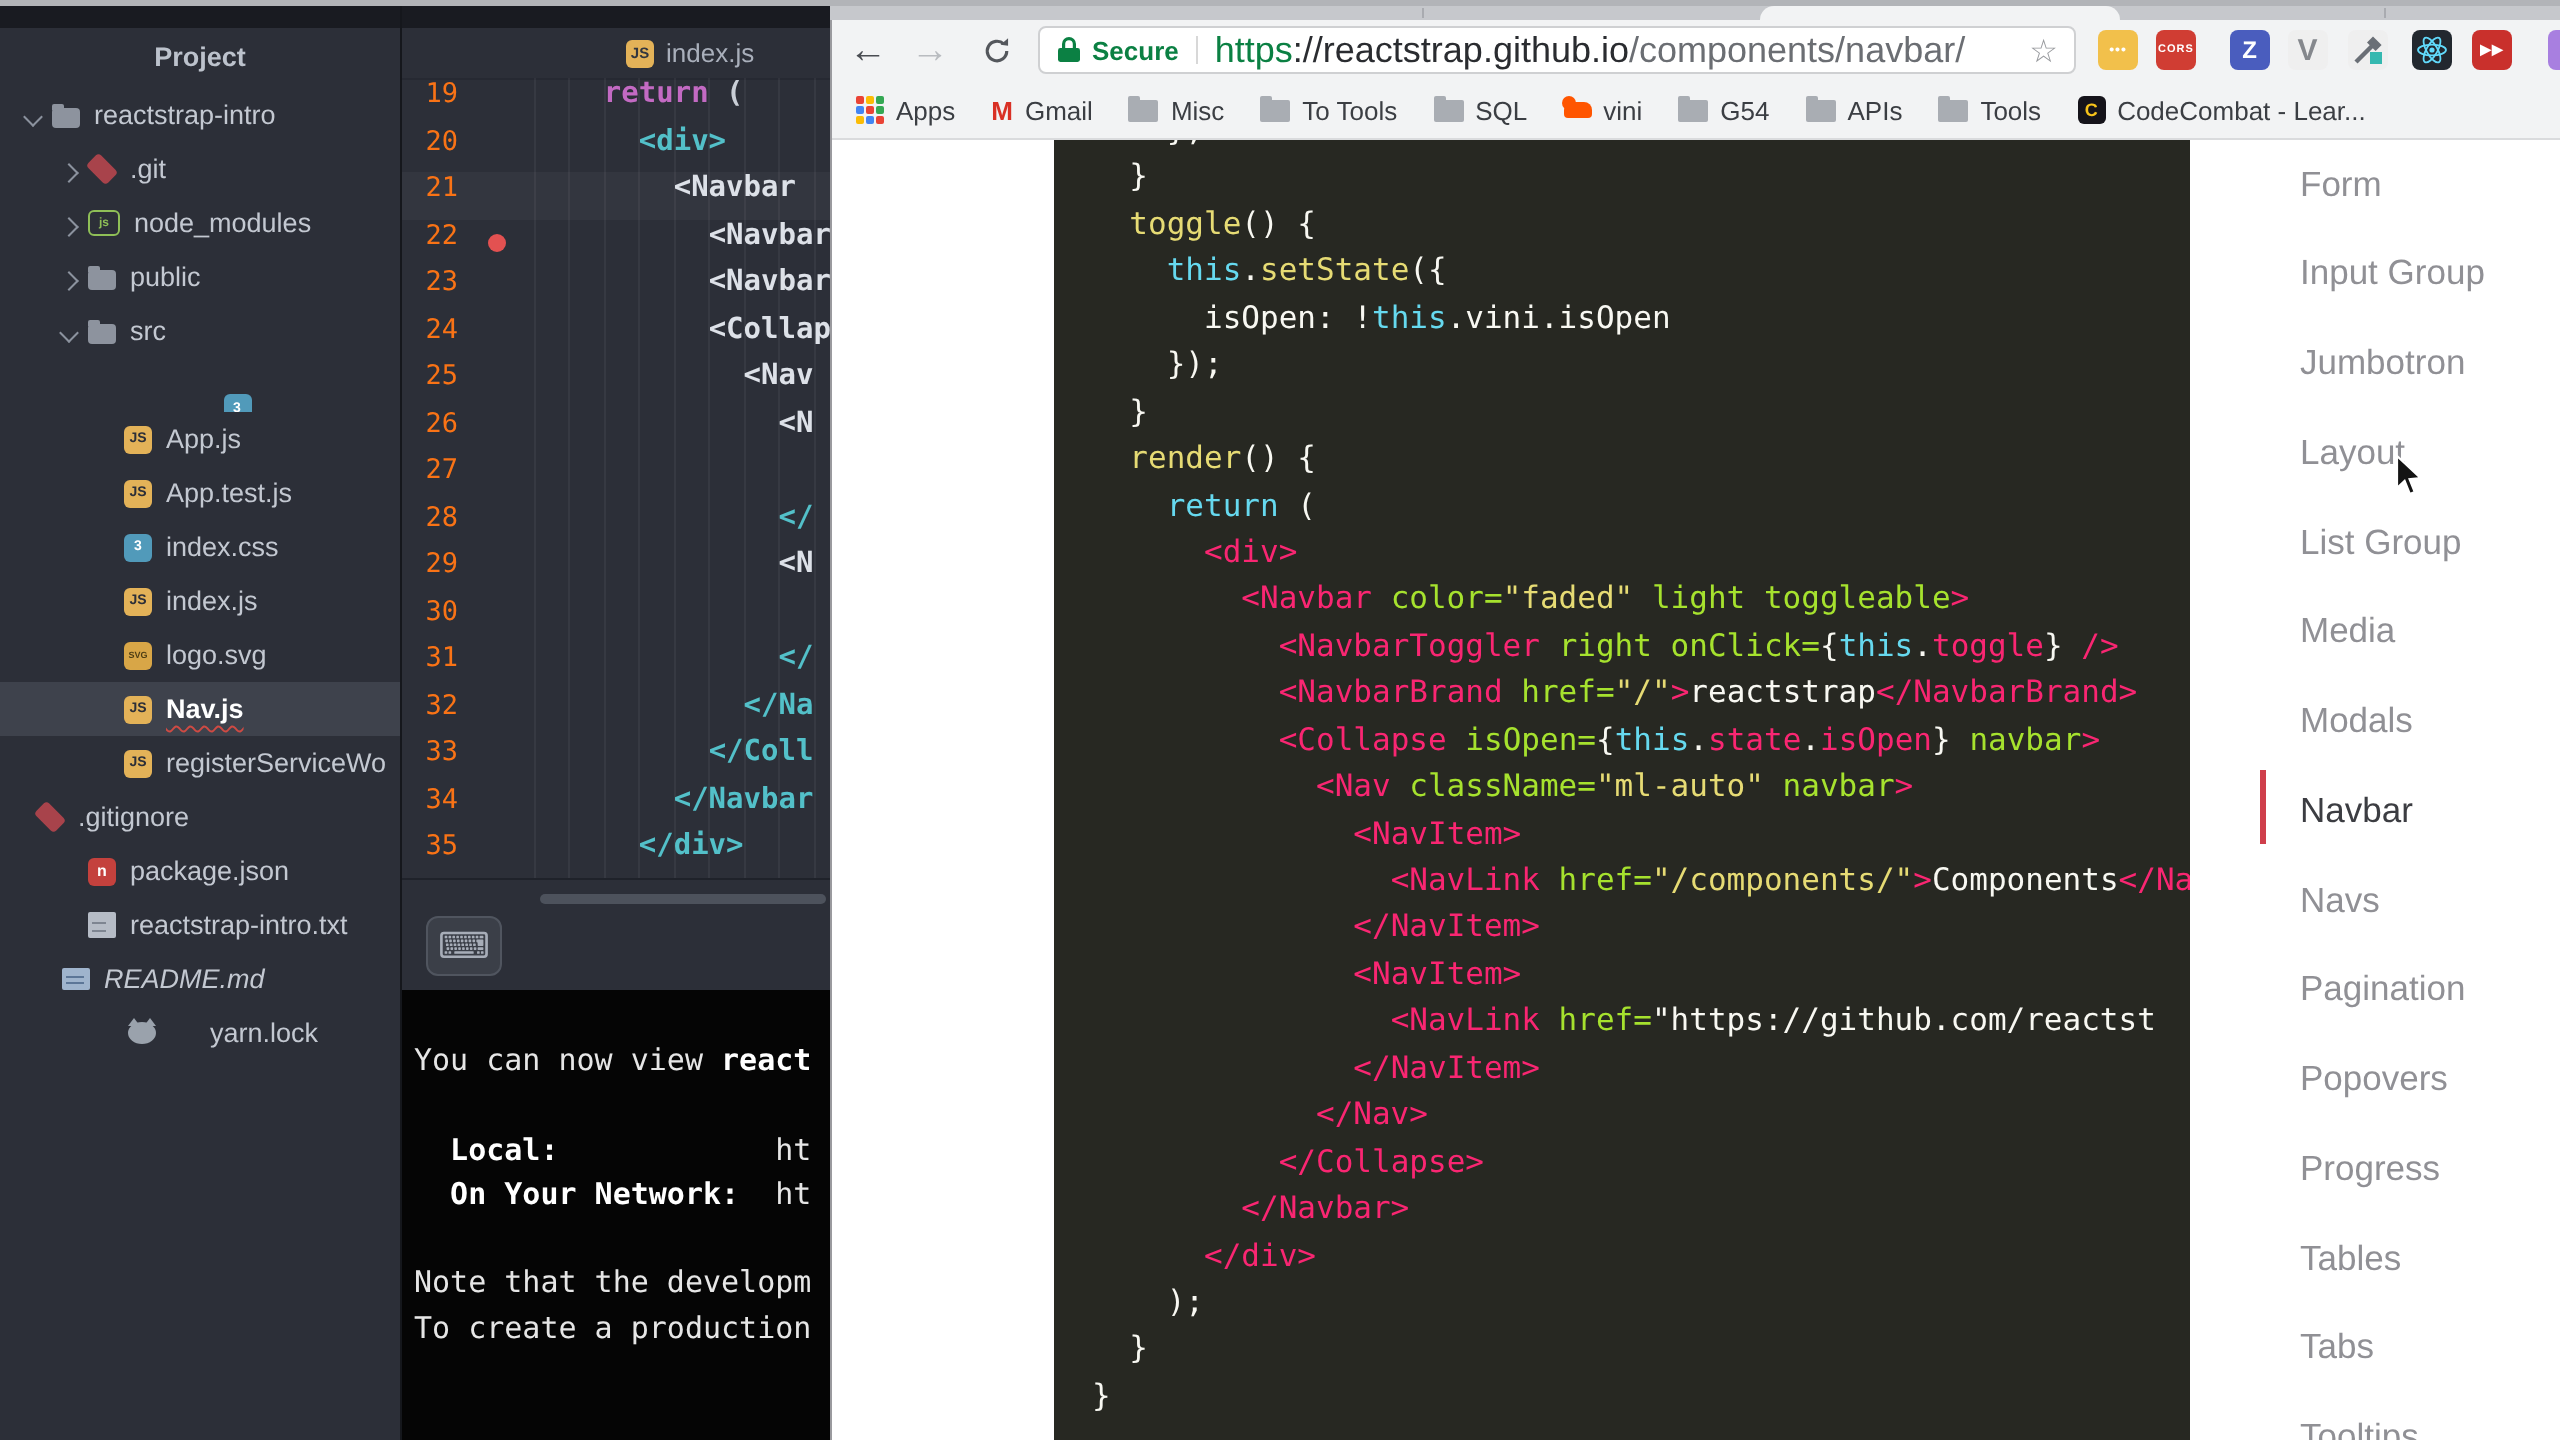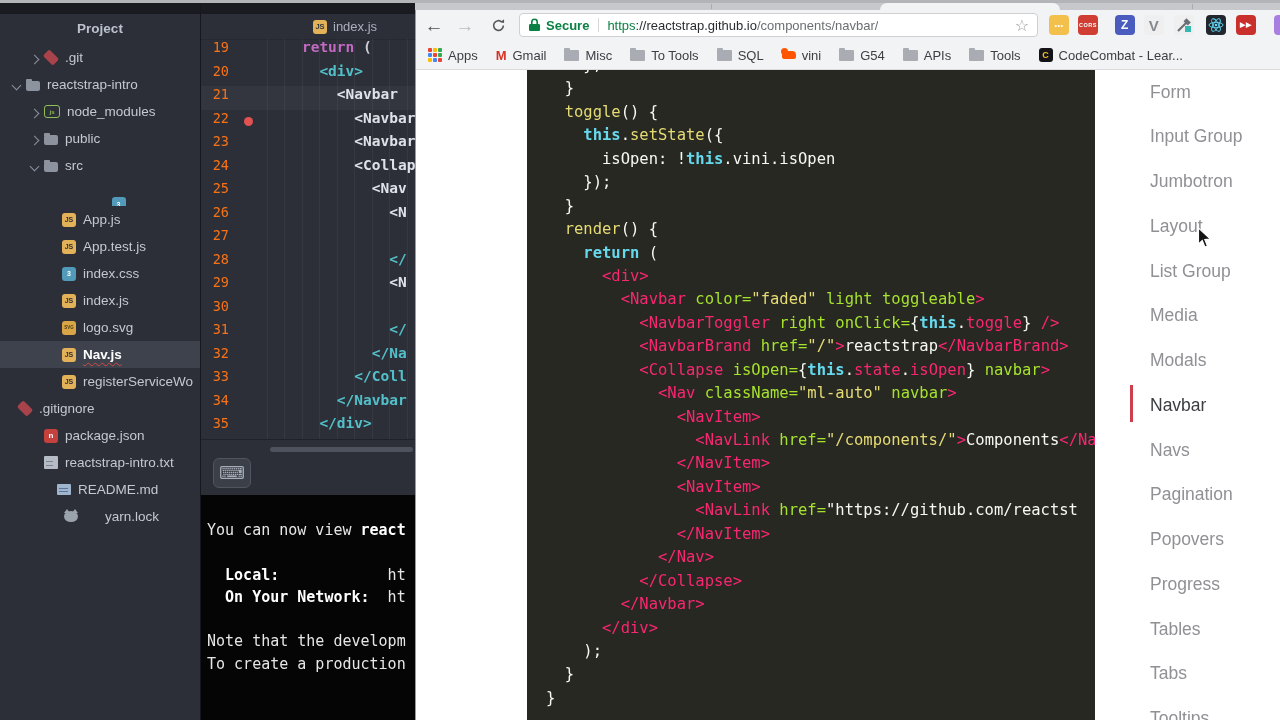--- a/index.html
+++ b/index.html
@@ -67,21 +67,21 @@
   .browser{left:415px;top:0;width:865px;height:720px;background:#fff;border-left:1px solid #9a9a9e;box-sizing:border-box;}
   .tabstrip{left:415px;top:3px;width:865px;height:7px;background:#c6c8cc;}
   .active-tab{left:880px;top:3px;width:180px;height:7px;background:#f2f3f4;border-radius:7px 7px 0 0;}
   .tabdiv{top:4px;width:1px;height:5px;background:#a9abb0;}
   .toolbar{left:416px;top:10px;width:864px;height:31px;background:#f2f3f4;}
   .navbtn{position:absolute;top:0;height:31px;line-height:31px;font-size:19px;color:#4a4d52;background:none;border:none;padding:0;text-align:center;width:24px;}
   .navbtn.fwd{color:#b9bcc0;}
   .addressbar{position:absolute;left:103px;top:3px;width:519px;height:24px;background:#fff;border:1px solid #cfd0d2;border-radius:4px;display:flex;align-items:center;box-sizing:border-box;}
   .secure-label{color:#0b8043;font-size:13px;font-weight:bold;margin-left:6px;}
   .url-sep{width:1px;height:14px;background:#d8d8d8;margin:0 8px 0 9px;}
-  .url{font-size:13px;white-space:nowrap;overflow:hidden;}
+  .url{font-size:18px;white-space:nowrap;overflow:hidden;}
   .url .scheme{color:#0b8043;}
   .url .host{color:#2a2c30;}
   .url .path{color:#6b6e73;}
   .star{position:absolute;right:8px;top:2px;font-size:16px;color:#97999d;background:none;border:none;padding:0;}
   .extrow{left:415px;top:10px;width:865px;height:31px;}
   .ext{position:absolute;top:5px;width:20px;height:20px;border-radius:4px;display:flex;align-items:center;justify-content:center;font-family:"Liberation Sans",sans-serif;border:none;padding:0;}
   .bookmarks{left:416px;top:41px;width:864px;height:29px;background:#f2f3f4;border-bottom:1px solid #dadbdd;display:flex;align-items:center;padding-left:12px;gap:18px;box-sizing:border-box;overflow:hidden;}
   .bm{display:flex;align-items:center;gap:6px;flex:0 0 auto;}
   .bmlabel{font-size:13px;color:#3b3e43;white-space:nowrap;}
   .bmicon{display:inline-flex;align-items:center;justify-content:center;}
@@ -96,49 +96,49 @@
   .apps-grid-icon i:nth-child(9){background:#ea4335;}
   .gmail-icon{color:#d93025;font:bold 13px "Liberation Sans",sans-serif;}
   .soundcloud-icon{width:14px;height:8px;background:#ff5500;border-radius:4px 4px 2px 2px;position:relative;}
   .soundcloud-icon::before{content:"";position:absolute;left:-1px;top:-3px;width:7px;height:7px;background:#ff5500;border-radius:50%;}
   .codecombat-icon{width:14px;height:14px;background:#15131a;border-radius:3px;color:#f6c21a;font:bold 9px "Liberation Sans",sans-serif;}
 
   .content{left:416px;top:70px;width:864px;height:650px;background:#fff;}
   .codeblock{left:527px;top:70px;width:568px;height:650px;background:#272822;overflow:hidden;}
   .codeblock-inner{margin-top:-16px;padding-left:19px;}
   .bc-line{white-space:pre;font:15.5px/23.45px "DejaVu Sans Mono",monospace;height:23.45px;}
-  .b-pl{color:#f8f8f2;}.b-fn{color:#e6db74;}.b-kw{color:#66d9ef;font-weight:bold;}.b-tag{color:#f92672;}.b-att{color:#a6e22e;}.b-str{color:#e6db74;}
+  .b-pl{color:#f8f8f2;}.b-fn{color:#e6db74;}.b-kw{color:#66d9ef;}.b-tag{color:#f92672;}.b-att{color:#a6e22e;}.b-str{color:#e6db74;}
 
   .sb-indicator{left:1130px;top:385px;width:3px;height:37px;background:#cf3e4b;}
   .sidebar{left:1130px;top:70px;width:150px;height:650px;}
   .sb-item{position:absolute;left:20px;height:44.75px;line-height:44.75px;font-size:17.5px;color:#909095;white-space:nowrap;}
   .sb-item.active{color:#3c3d42;}
   .cursor{left:1197px;top:227px;z-index:60;}
 </style>
 </head>
 <body>
 
 <div class="page">
 
   <section class="abs ide">
     <div class="abs ide-titlebar" style="left:0;top:3px;width:415px;height:11px;"></div>
 
     <aside class="abs project-panel">
       <div class="project-header">Project</div>
       <div class="tree">
+          <div class="tree-row" style="padding-left: 8px;">
+            <span class="chev down"></span>
+            <span class="ticon ticon-folder"></span>
+            <span class="tlabel">reactstrap-intro</span>
+          </div>
           <div class="tree-row" style="padding-left: 26px;">
             <span class="chev right"></span>
             <span class="ticon ticon-git"></span>
             <span class="tlabel">.git</span>
           </div>
-          <div class="tree-row" style="padding-left: 8px;">
-            <span class="chev down"></span>
-            <span class="ticon ticon-folder"></span>
-            <span class="tlabel">reactstrap-intro</span>
-          </div>
           <div class="tree-row" style="padding-left: 26px;">
             <span class="chev right"></span>
             <span class="ticon ticon-node">js</span>
             <span class="tlabel">node_modules</span>
           </div>
           <div class="tree-row" style="padding-left: 26px;">
             <span class="chev right"></span>
             <span class="ticon ticon-folder"></span>
             <span class="tlabel">public</span>
           </div>
@@ -195,21 +195,21 @@
           <div class="tree-row" style="padding-left: 26px;">
             <span class="chev"></span>
             <span class="ticon ticon-npm">n</span>
             <span class="tlabel">package.json</span>
           </div>
           <div class="tree-row" style="padding-left: 26px;">
             <span class="chev"></span>
             <span class="ticon ticon-txt"></span>
             <span class="tlabel">reactstrap-intro.txt</span>
           </div>
-          <div class="tree-row" style="padding-left: 39px;">
+          <div class="tree-row" style="padding-left: 13px; font-style: italic;">
             <span class="chev"></span>
             <span class="ticon ticon-md"></span>
             <span class="tlabel">README.md</span>
           </div>
           <div class="tree-row" style="padding-left: 26px; gap: 20px;">
             <span class="chev"></span>
             <span class="ticon ticon-yarn"></span>
             <span class="tlabel">yarn.lock</span>
           </div>
         </div>

